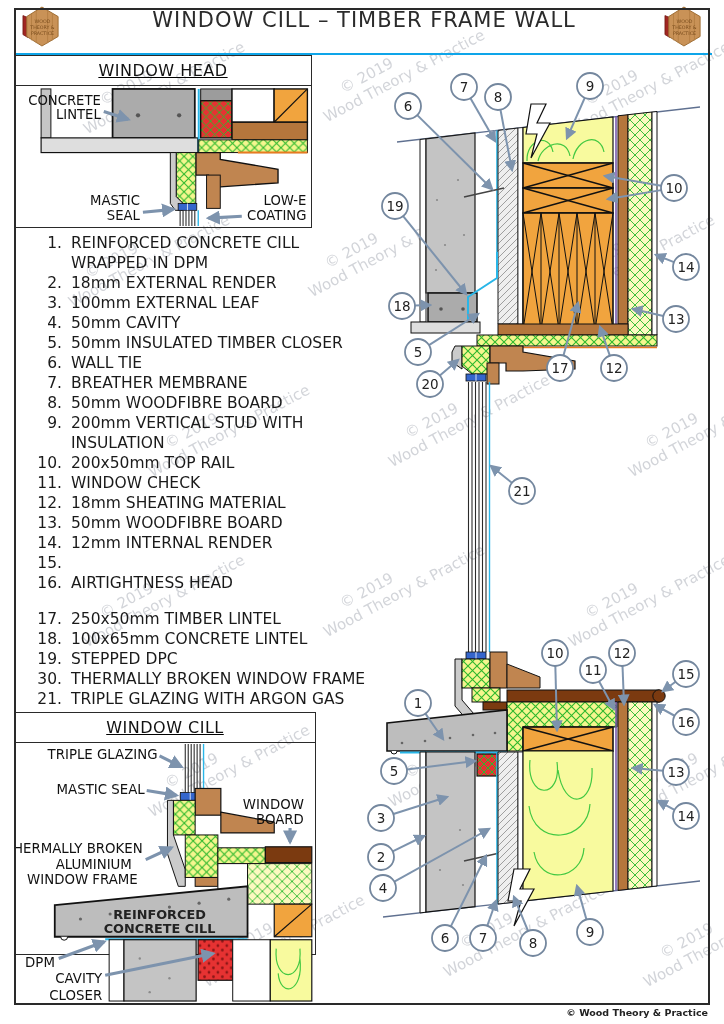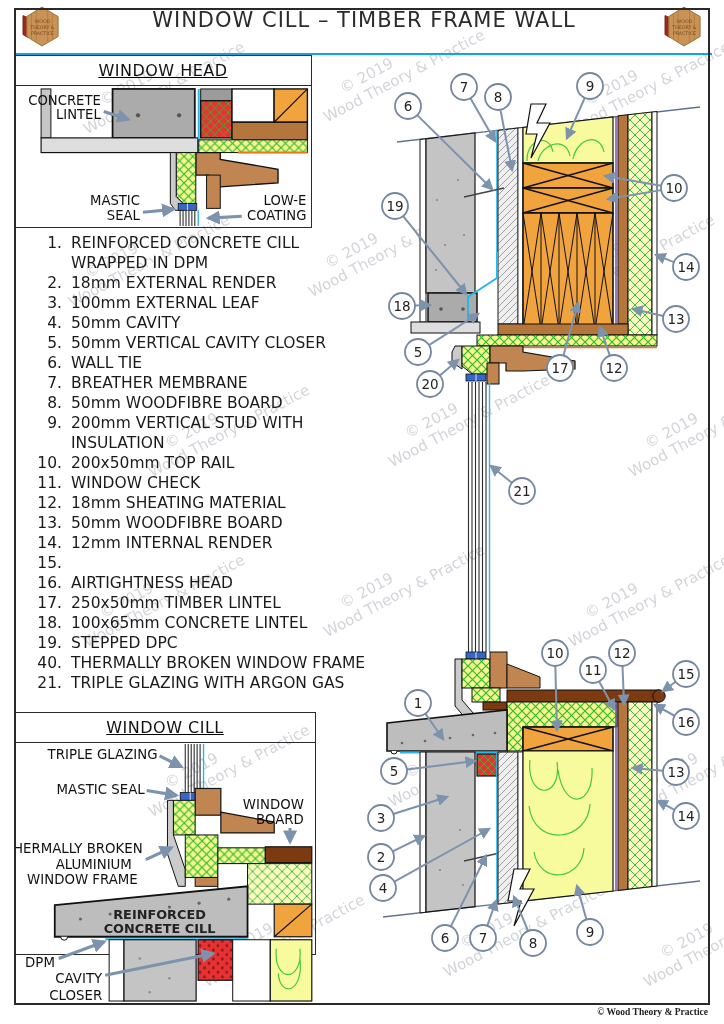--- a/index.html
+++ b/index.html
@@ -13,24 +13,24 @@
   .logo{position:absolute;top:5px;width:38px;height:44px;}
   #logo-left{left:22px;} #logo-right{right:22px;}
   .panel{border:1.5px solid #2a2a2a;z-index:2;background:transparent;text-decoration:underline;}
   #head-panel{left:14px;top:55px;width:298px;height:173px;}
   #cill-panel{left:14px;top:712px;width:302px;height:243px;}
   .panel-title{height:29px;border-bottom:1.5px solid #2a2a2a;display:flex;align-items:center;
                justify-content:center;font-size:16px;letter-spacing:.5px;color:#111;}
   .panel svg{display:block;}
   #legend{left:22px;top:233px;width:390px;z-index:3;color:#1a1a1a;}
   .legend-item{display:flex;font-size:15.5px;line-height:20px;}
-  .legend-item.gap{}
+  .legend-item.gap{margin-top:16px;}
   .legend-item .num{width:40px;text-align:right;margin-right:9px;flex:none;}
   #main-svg{left:337px;top:55px;z-index:2;}
-  #copyright{right:16px;top:1007px;font-size:9.5px;font-weight:600;color:#222;z-index:5;font-family:Liberation Serif, serif;}
+  #copyright{right:16px;top:1007px;font-size:9.5px;font-weight:600;color:#222;z-index:5;}
   .wm{position:absolute;z-index:1;transform:rotate(-28deg);color:rgba(148,153,165,.42);
       font-size:15px;white-space:nowrap;text-align:left;pointer-events:none;}
   .wm .l1{margin-left:28px;}
   svg text{font-family:"DejaVu Sans","Liberation Sans",sans-serif;}
   .lbl{font-size:13.5px;fill:#111;}
   .cillcap{font-size:13px;font-weight:600;fill:#222;}
   .callout-num{font-size:13.5px;fill:#222;}
 </style>
 </head>
 <body>
@@ -214,21 +214,21 @@
       </div>
       <div class="legend-item">
         <span class="num">4.</span>
         <span class="txt">
           <div>50mm CAVITY</div>
         </span>
       </div>
       <div class="legend-item">
         <span class="num">5.</span>
         <span class="txt">
-          <div>50mm VERTICAL CAVITY CLOSER</div>
+          <div>50mm INSULATED TIMBER CLOSER</div>
         </span>
       </div>
       <div class="legend-item">
         <span class="num">6.</span>
         <span class="txt">
           <div>WALL TIE</div>
         </span>
       </div>
       <div class="legend-item">
         <span class="num">7.</span>
@@ -300,21 +300,21 @@
           <div>100x65mm CONCRETE LINTEL</div>
         </span>
       </div>
       <div class="legend-item">
         <span class="num">19.</span>
         <span class="txt">
           <div>STEPPED DPC</div>
         </span>
       </div>
       <div class="legend-item">
-        <span class="num">40.</span>
+        <span class="num">30.</span>
         <span class="txt">
           <div>THERMALLY BROKEN WINDOW FRAME</div>
         </span>
       </div>
       <div class="legend-item">
         <span class="num">21.</span>
         <span class="txt">
           <div>TRIPLE GLAZING WITH ARGON GAS</div>
         </span>
       </div>

